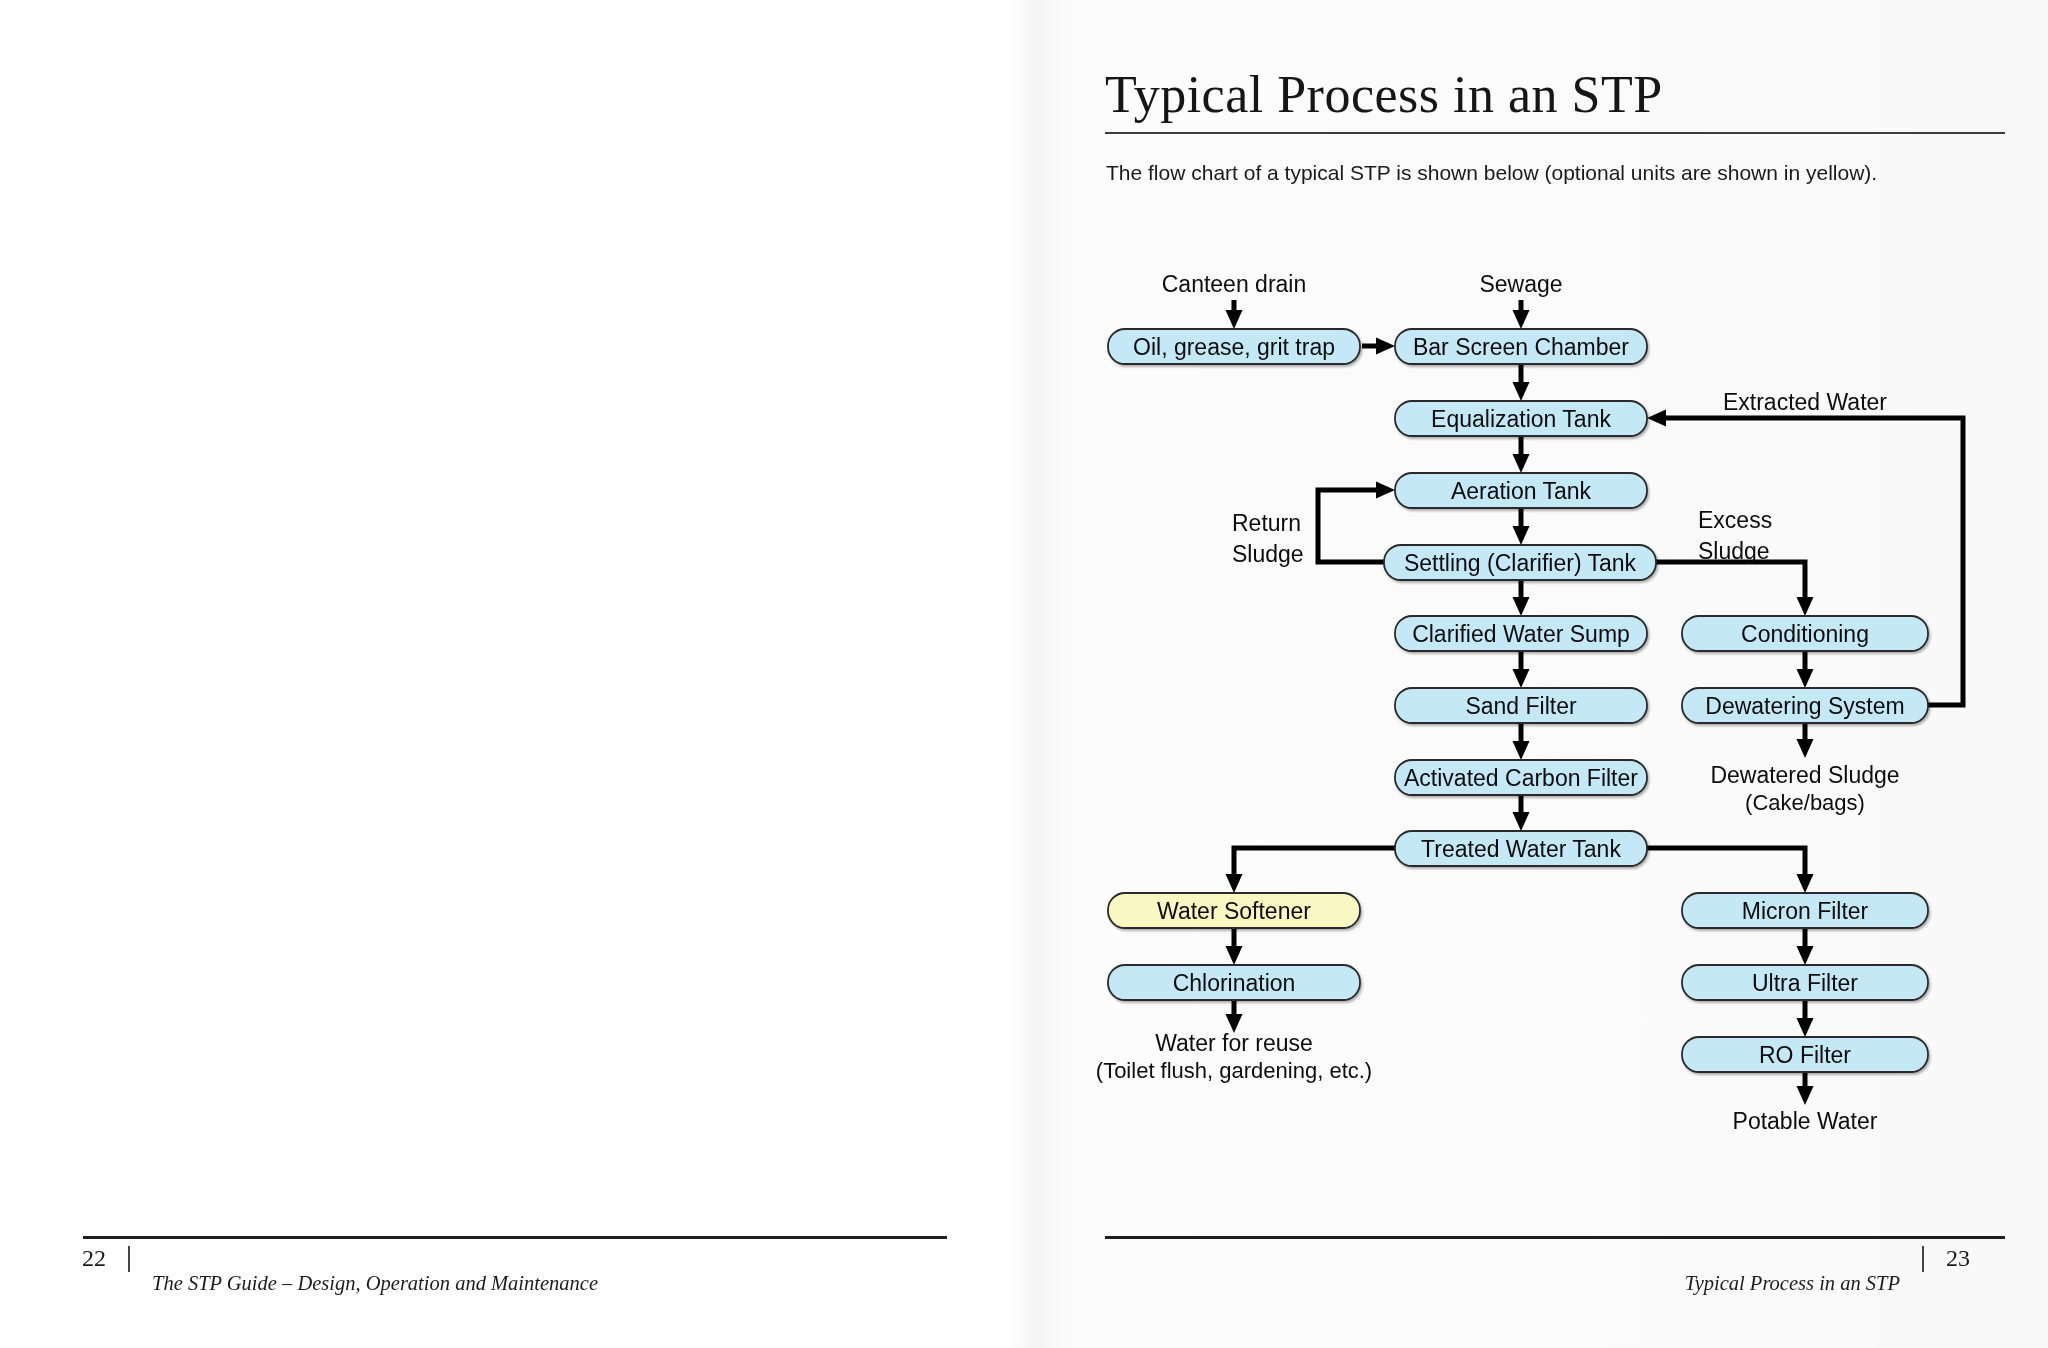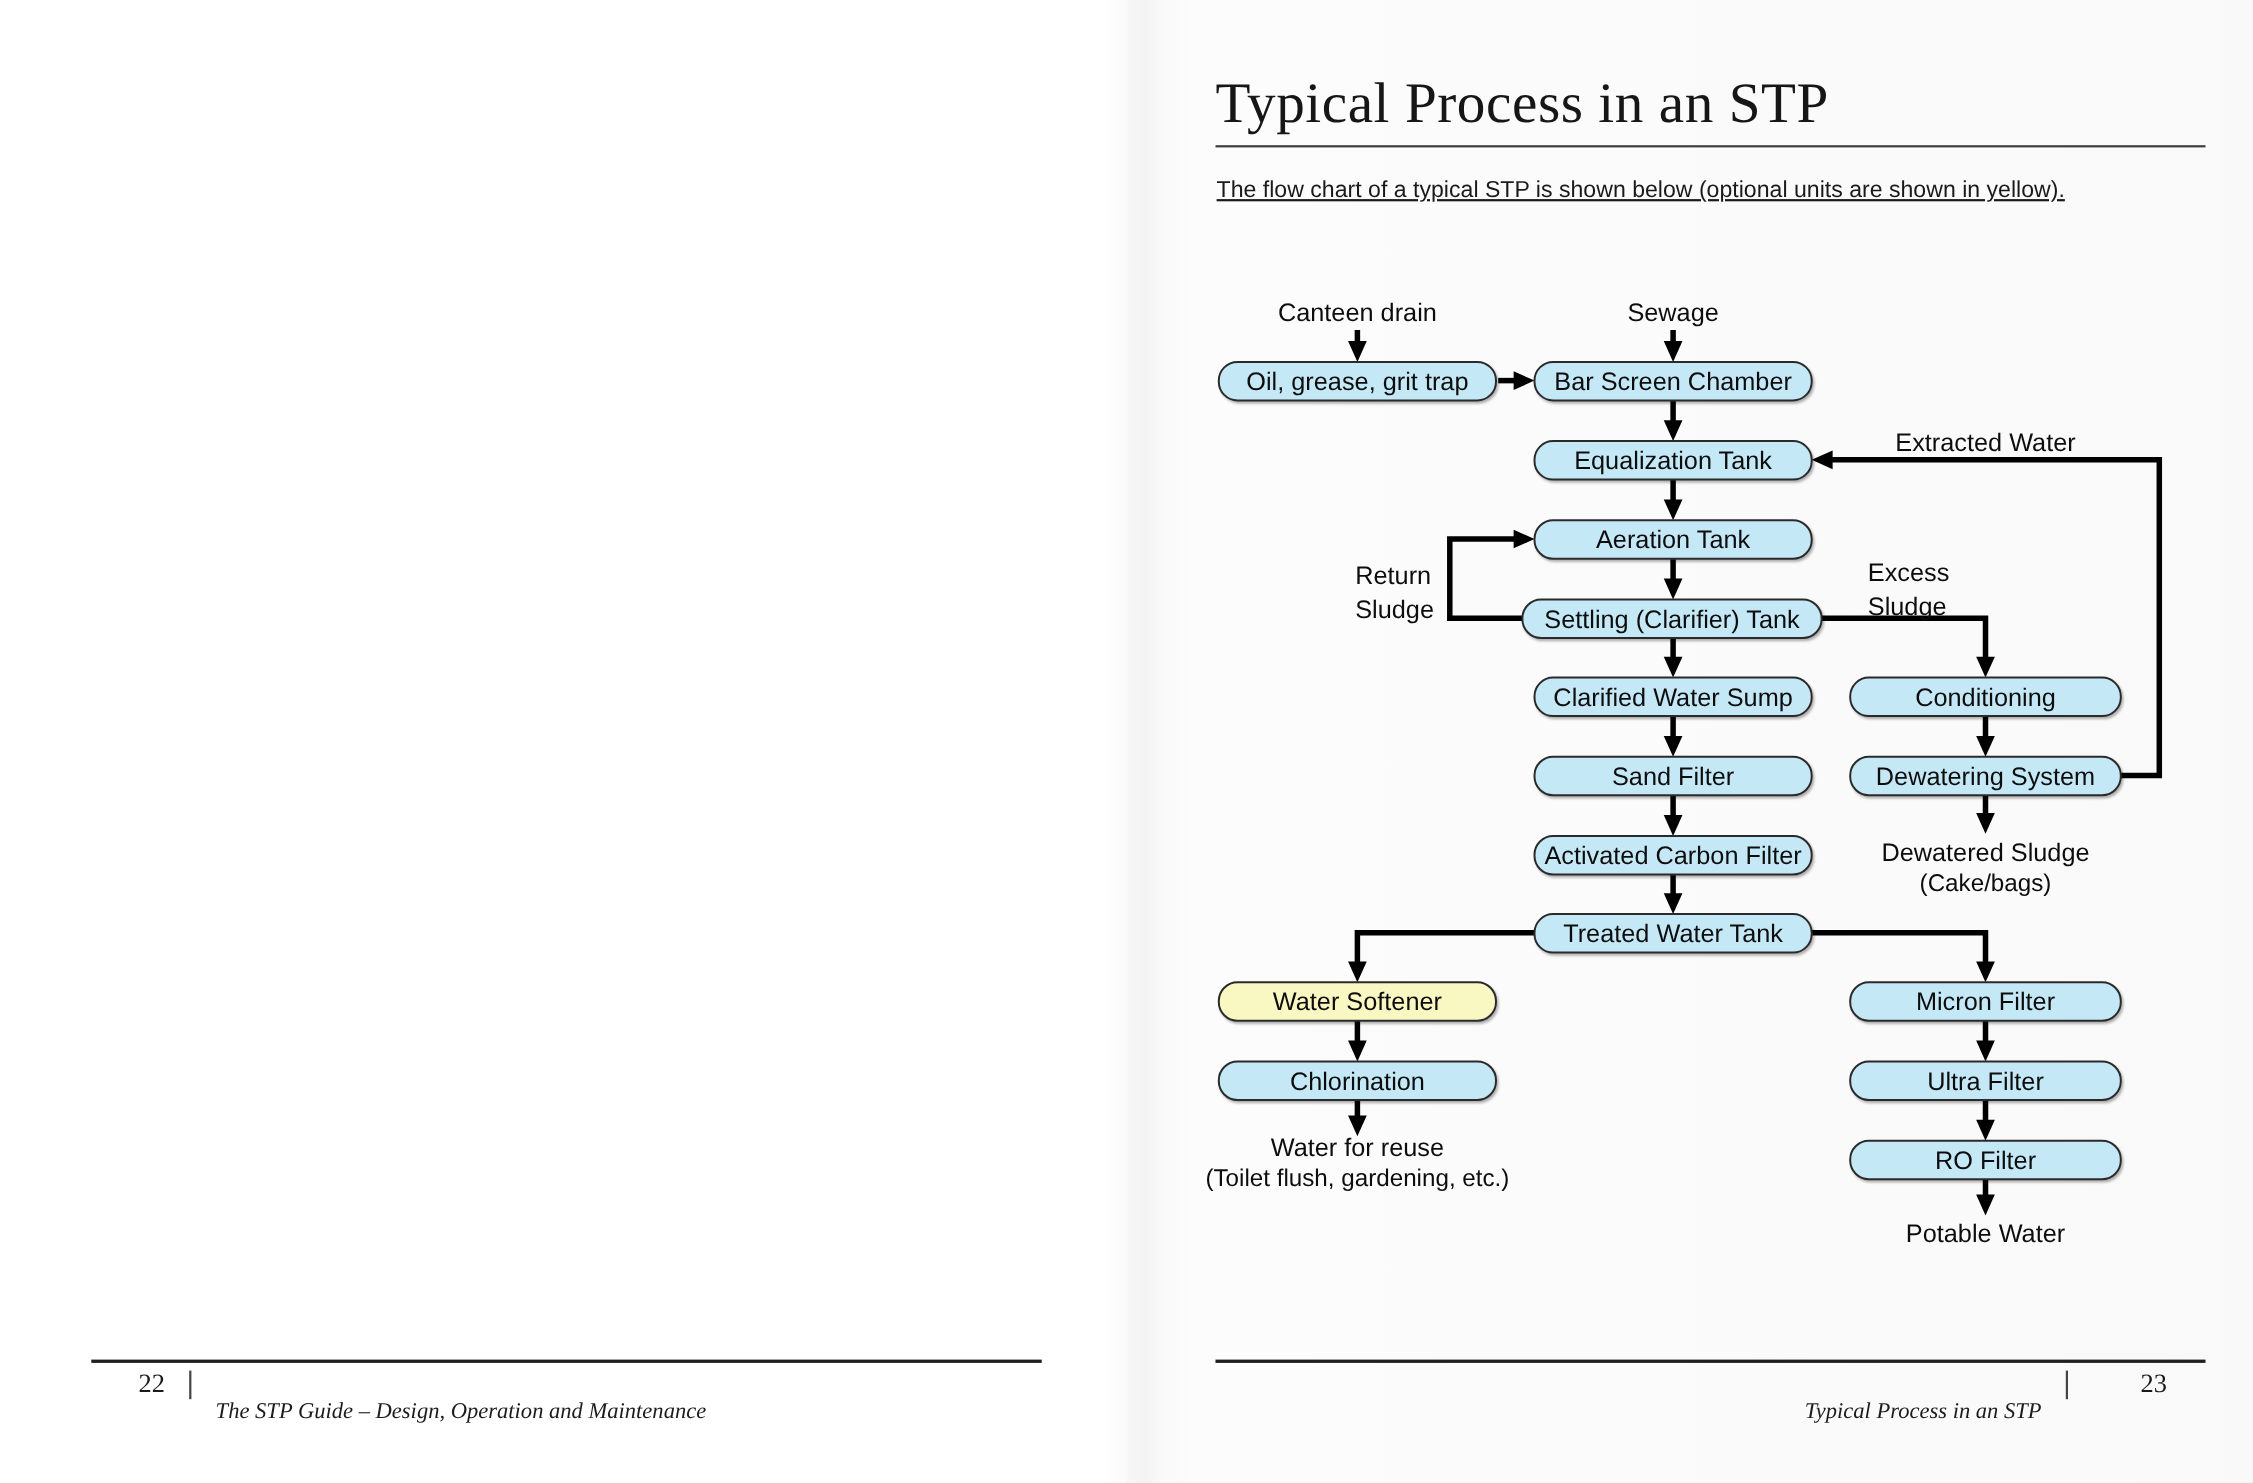--- a/index.html
+++ b/index.html
@@ -17,39 +17,39 @@
   .doc-title{
     position:absolute;left:1105px;top:66px;margin:0;
     font-family:"Liberation Serif",serif;font-weight:400;
     font-size:52px;line-height:1.1;color:#161616;letter-spacing:0.5px;
   }
   .title-rule{
     position:absolute;left:1105px;top:132px;width:900px;height:2px;background:#3c3c3c;
   }
   .intro-text{
     position:absolute;left:1106px;top:159px;width:880px;
-    font-size:21px;line-height:1.3;color:#1a1a1a;text-decoration:underline;
+    font-size:21px;line-height:1.3;color:#1a1a1a;
   }
   .footer-rule{position:absolute;top:1236px;height:2.5px;background:#1f1f1f;}
   .footer-rule-left{left:83px;width:864px;}
   .footer-rule-right{left:1105px;width:900px;}
   .footer{
     position:absolute;top:1245px;font-family:"Liberation Serif",serif;
     font-size:24px;color:#1a1a1a;display:flex;align-items:flex-start;
   }
   .footer-left{left:82px;}
   .footer-right{left:1105px;width:865px;justify-content:flex-end;}
   .footer .sep{
     display:inline-block;width:2px;height:26px;background:#444;
     margin:1px 22px 0 22px;
   }
   .footer .book-title{
     font-style:italic;font-size:20.5px;padding-top:3px;color:#1c1c1c;margin-top:24px;
   }
-  .footer .pagenum{font-style:normal;margin-left:44px;}
+  .footer .pagenum{font-style:normal;}
   #flowchart-svg{position:absolute;left:0;top:0;}
   svg text{font-family:"Liberation Sans",sans-serif;}
 </style>
 </head>
 <body>
 
 <div class="canvas">
 
   <div class="page page-left"></div>
   <div class="page page-right"></div>

